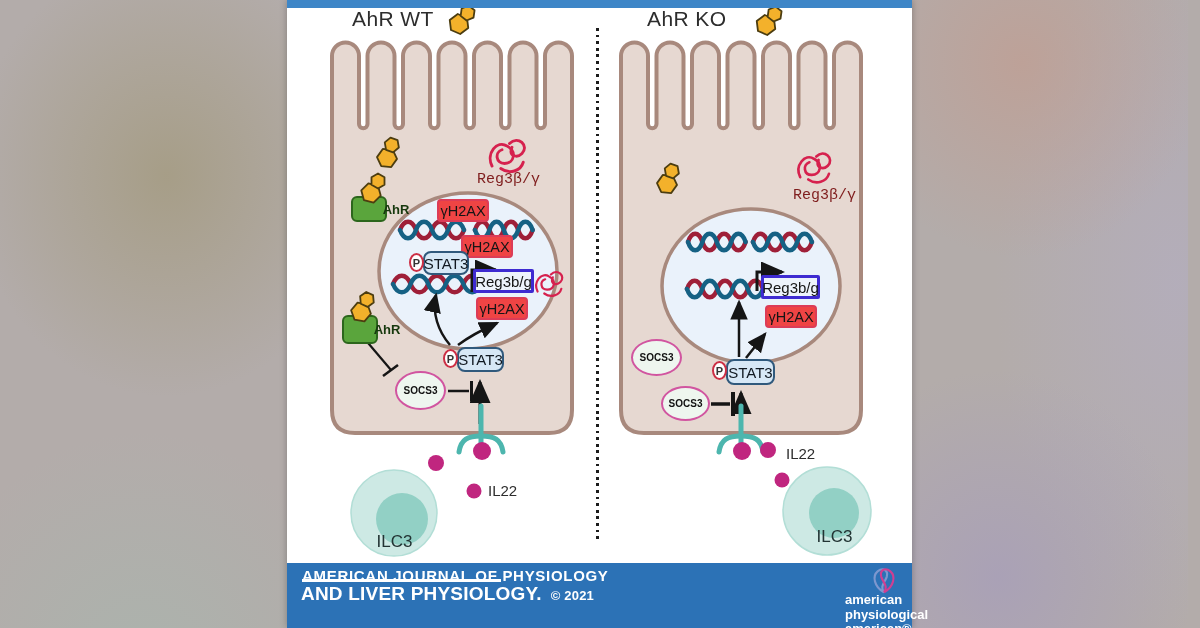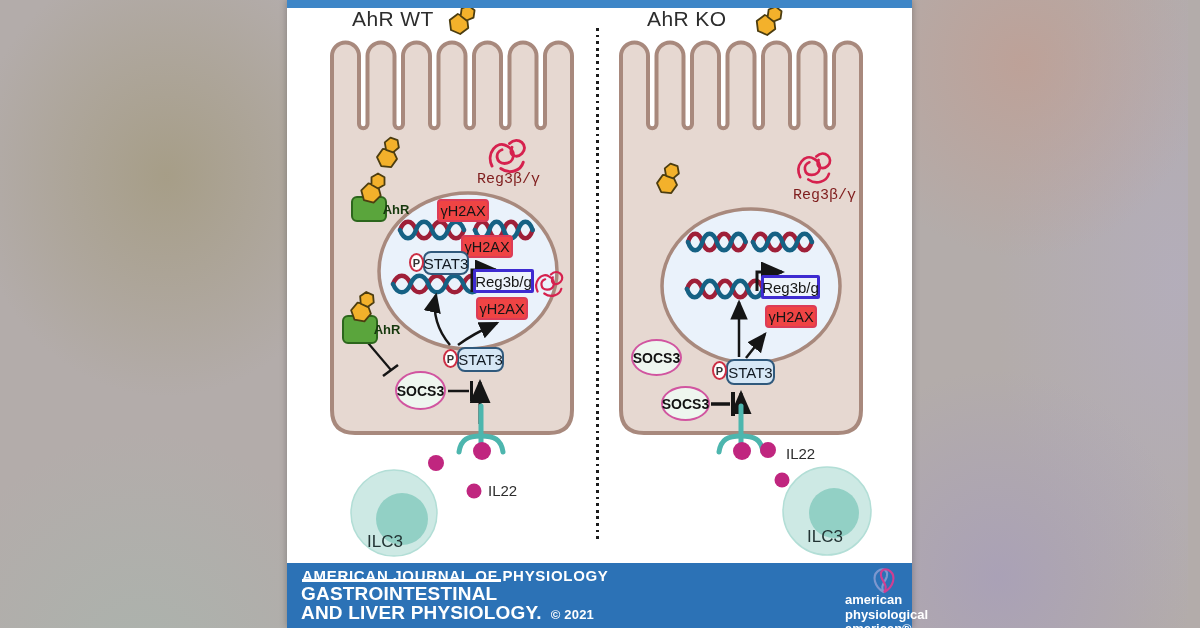--- a/index.html
+++ b/index.html
@@ -22,23 +22,23 @@
     background:repeating-linear-gradient(to bottom, #1c1c1c 0 2.8px, transparent 2.8px 6.6px); }
 
   .lbl { position:absolute; z-index:4; white-space:nowrap; }
   .boxlbl { display:flex; align-items:center; justify-content:center; }
   .title  { font-size:21px; color:#2d2d2d; letter-spacing:.4px; }
   .small  { font-size:15px; color:#7f1d1d;font-family:Liberation Mono, monospace; }
   .h2ax   { border:2px solid #dc3c57; background:#ef4444; border-radius:4px; font-size:14.5px; color:#151515; }
   .gene   { border:3px solid #3e2bd1; background:#edf3fb; border-radius:2px; font-size:15px; color:#151515;text-align:center; }
   .pill   { border:2.5px solid #30597c; background:#d7e8f6; border-radius:8px; font-size:15px; color:#101820; }
   .pcirc  { border:2px solid #cc2f45; background:#ffffff; border-radius:50%; font-size:11px; font-weight:700; color:#333; z-index:5; }
-  .socs   { border:2.5px solid #d155a0; background:#eef6ef; border-radius:50%; font-weight:700; font-size:14px; color:#111; }
+  .socs   { border:2.5px solid #d155a0; background:#eef6ef; border-radius:50%; font-weight:700; font-size:10px; color:#111; }
   .ahrtxt { color:#16380d; font-size:13px; font-weight:600; z-index:4;padding-left:44px; }
-  .ilc3lbl{ font-size:17px; color:#223333; text-align:left; }
+  .ilc3lbl{ font-size:17px; color:#223333; text-align:center; }
   .il22lbl{ font-size:15px; color:#2d2d2d;text-align:right; }
 
   .banner { position:absolute; left:287px; top:563px; width:625px; height:65px; background:#2c72b6; color:#fff; z-index:7; }
   .b-eyebrow { position:absolute; left:15px; top:4px; font-size:15px; font-weight:700; letter-spacing:.7px; }
   .b-rule { position:absolute; left:15px; top:16px; width:199px; height:2.5px; background:#fff; }
   .b-title { position:absolute; left:14px; top:21px; font-size:19px; font-weight:800; letter-spacing:.2px; line-height:1.02; }
   .b-copy { font-size:13px; font-weight:700; margin-left:9px; }
   .aps-mark { position:absolute; left:579px; top:2px; }
   .aps-text { position:absolute; left:558px; top:30px; font-size:13px; line-height:1.12; font-weight:700; }
 
@@ -185,21 +185,20 @@
 
   <div class="lbl il22lbl" style="left:786px;top:445px">IL22</div>
   <div class="lbl ilc3lbl" style="left:807px;top:527px;width:55px">ILC3</div>
 
   <div class="topbar"></div>
 
   <div class="banner">
     <div class="b-eyebrow">AMERICAN JOURNAL OF PHYSIOLOGY</div>
     <div class="b-rule"></div>
     <div class="b-title">
-      <div>GASTROINTESTINAL</div>
       <div><span>AND LIVER PHYSIOLOGY.</span><span class="b-copy">© 2021</span></div>
     </div>
     <svg class="aps-mark" width="36" height="31" viewBox="0 0 38 34">
       <g fill="none" stroke-width="2.4">
         <path d="M19 30 C8 24 6 12 12 7 C18 2 24 6 22 13 C20 19 14 24 19 30" stroke="#7d97cf"></path>
         <path d="M19 30 C30 24 32 12 26 7 C20 2 14 6 16 13 C18 19 24 24 19 30" stroke="#cf3f92"></path>
       </g>
     </svg>
     <div class="aps-text">
       <div>american</div>

